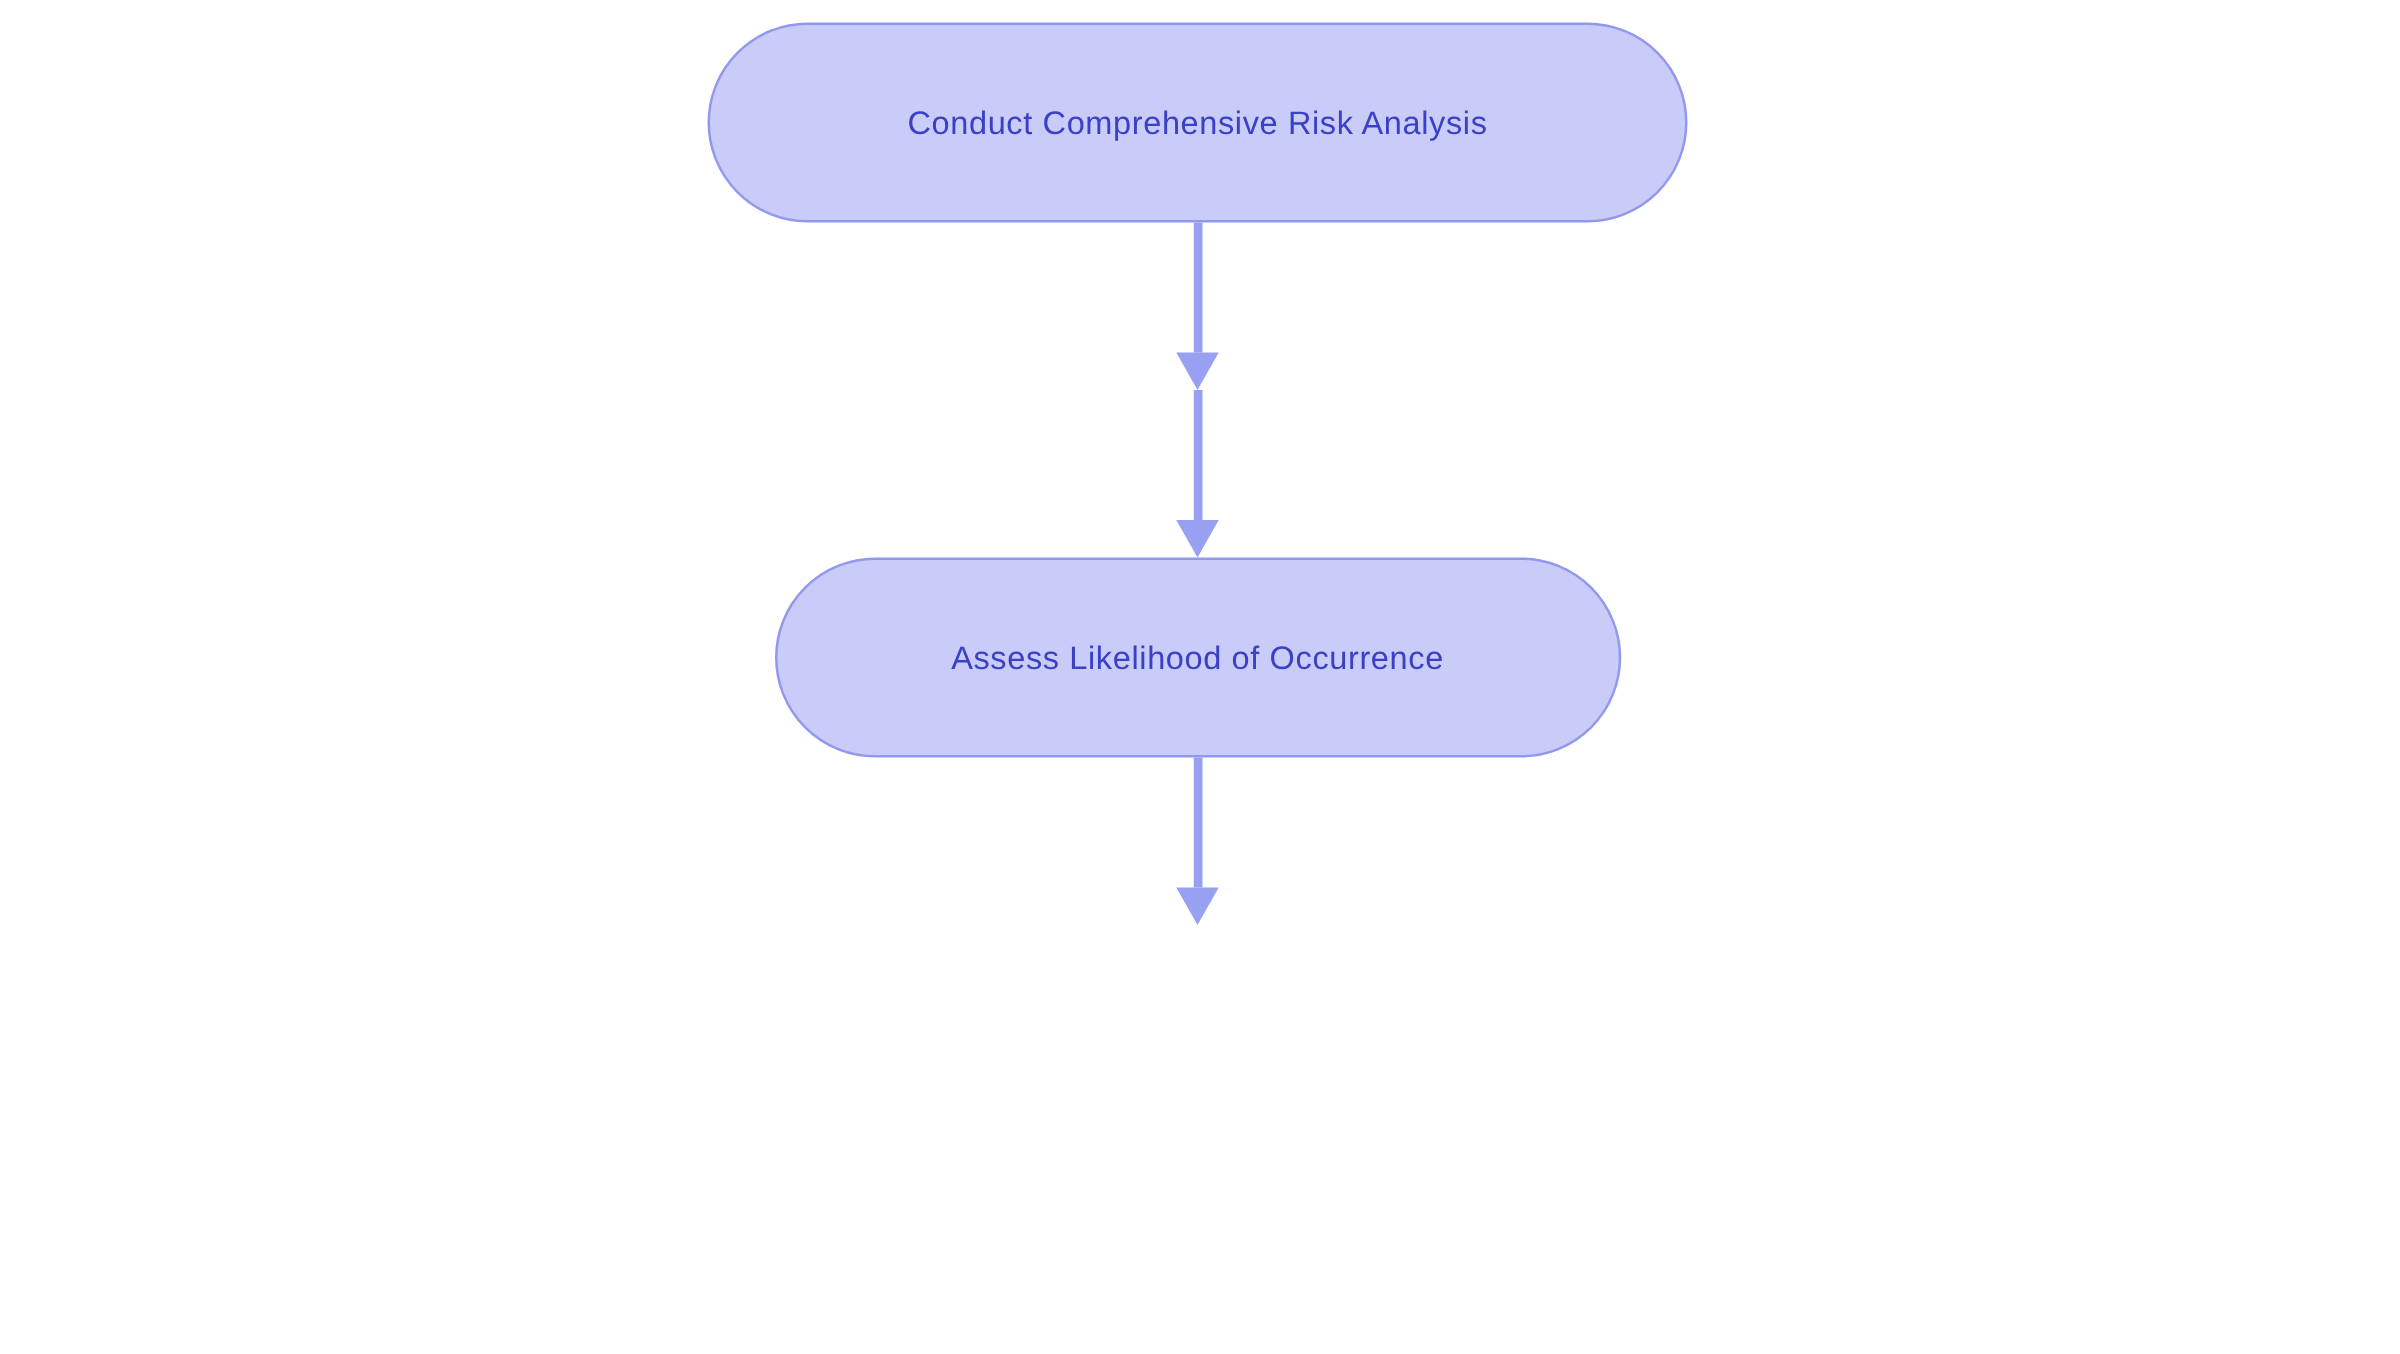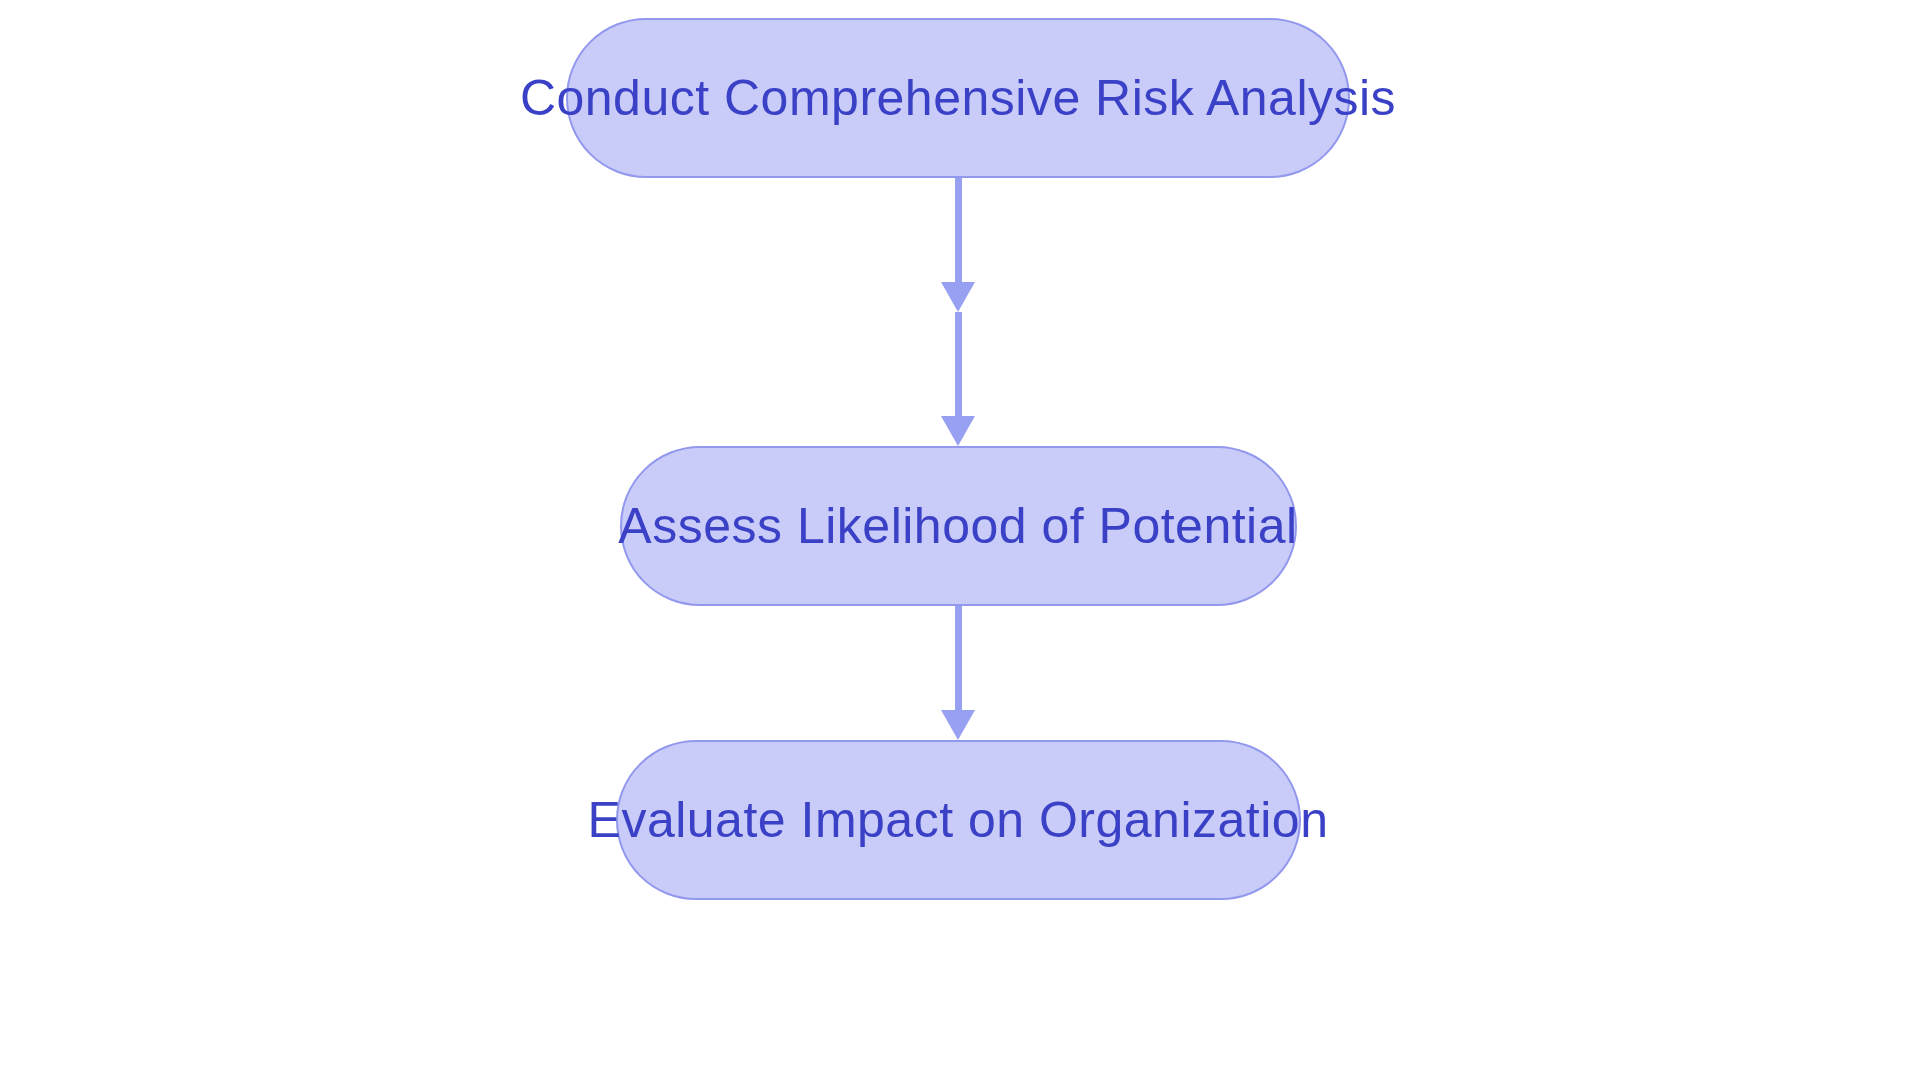--- a/index.html
+++ b/index.html
@@ -30,21 +30,21 @@
     border-radius: 80px;
     background: var(--node-fill, #c9cbf8);
     border: 2px solid var(--node-border, #9298ee);
     display: flex;
     align-items: center;
     justify-content: center;
     flex: 0 0 auto;
   }
   .flow-node .node-label {
     color: var(--text-color, #3a41c6);
-    font-size: 50px;
+    font-size: 26px;
     font-weight: 400;
     letter-spacing: 0.5px;
     white-space: nowrap;
     user-select: none;
   }
   .node-w1 { width: 784px; }
   .node-w2 { width: 561px; }
   .node-w3 { width: 677px; }
   .node-w4 { width: 685px; }
   .flow-arrow {
@@ -83,26 +83,23 @@
       <div class="arrow-head"></div>
     </div>
 
 
     <div class="flow-arrow">
       <div class="arrow-shaft"></div>
       <div class="arrow-head"></div>
     </div>
 
     <div class="flow-node node-w3">
-      <span class="node-label">Assess Likelihood of Potential</span>
+      <span class="node-label">Assess Likelihood of Occurrence</span>
     </div>
 
     <div class="flow-arrow">
       <div class="arrow-shaft"></div>
       <div class="arrow-head"></div>
     </div>
 
-    <div class="flow-node node-w4">
-      <span class="node-label">Evaluate Impact on Organization</span>
-    </div>
 
   </div>
 </div>
 
 </body></html>

